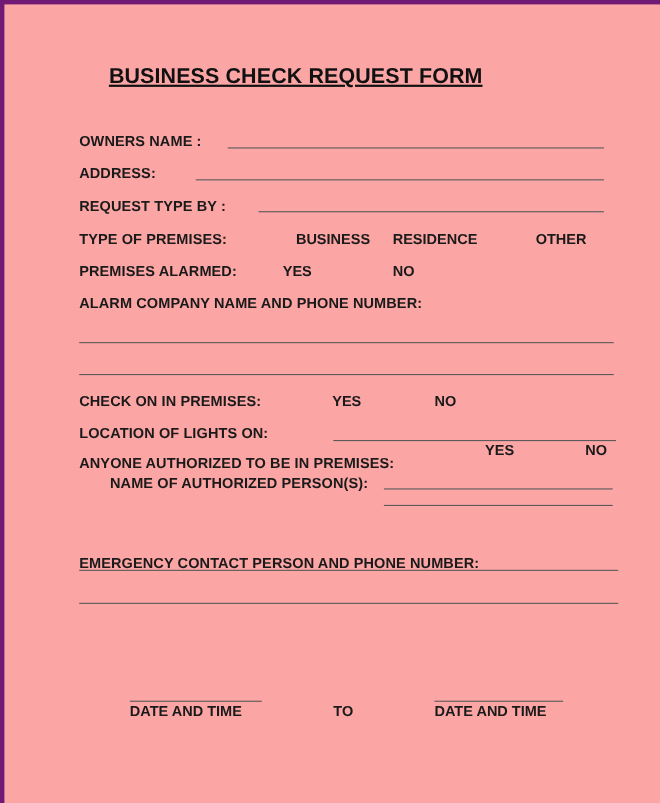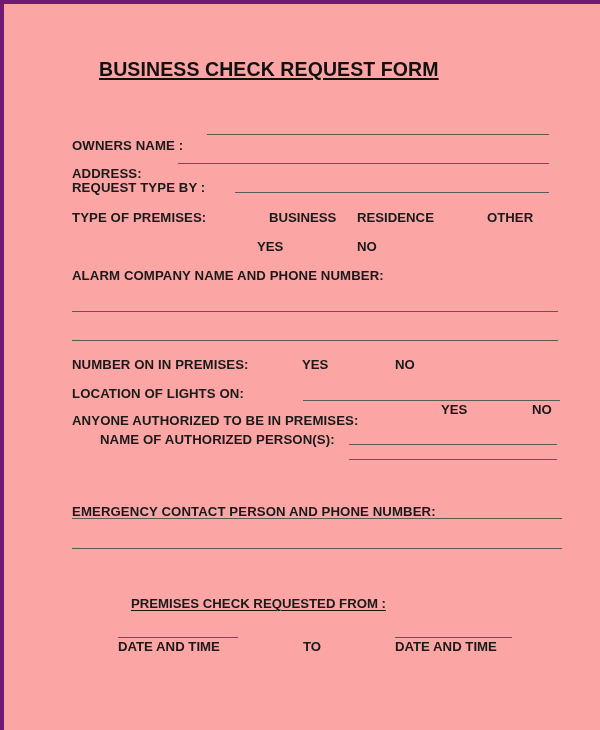--- a/index.html
+++ b/index.html
@@ -57,61 +57,61 @@
       color: #1a1a1a;
     }
   </style>
 </head>
 <body>
 
 <div class="page">
 
   <div class="abs title" style="left:95px; top:54px;">BUSINESS CHECK REQUEST FORM</div>
 
-  <div class="abs lbl" style="left:68px; top:134px;">OWNERS NAME :</div>
+  <div class="abs lbl" style="left:68px; top:117px;">OWNERS NAME :</div>
   <div class="rule" style="left:203px; top:130px; width:342px;"></div>
 
-  <div class="abs lbl" style="left:68px; top:146px;margin-top:16px;">ADDRESS:</div>
+  <div class="abs lbl" style="left:68px; top:146px;">ADDRESS:</div>
   <div class="rule" style="left:174px; top:159px; width:371px;"></div>
 
   <div class="abs lbl" style="left:68px; top:176px;">REQUEST TYPE BY :</div>
   <div class="rule" style="left:231px; top:188px; width:314px;"></div>
 
   <div class="abs lbl" style="left:68px; top:206px;">TYPE OF PREMISES:</div>
   <div class="abs opt" style="left:253px; top:206px;padding-left:12px;">BUSINESS</div>
   <div class="abs opt" style="left:353px; top:206px;">RESIDENCE</div>
   <div class="abs opt" style="left:483px; top:206px;">OTHER</div>
 
+  <div class="abs lbl" style="left:68px; top:235px;">PREMISES ALARMED:</div>
   <div class="abs opt" style="left:253px; top:235px;">YES</div>
   <div class="abs opt" style="left:353px; top:235px;">NO</div>
 
   <div class="abs lbl" style="left:68px; top:264px;">ALARM COMPANY NAME AND PHONE NUMBER:</div>
   <div class="rule" style="left:68px; top:307px; width:486px;"></div>
   <div class="rule" style="left:68px; top:336px; width:486px;"></div>
 
-  <div class="abs lbl" style="left:68px; top:353px;">NUMBER ON IN PREMISES:</div>
+  <div class="abs lbl" style="left:68px; top:353px;">CHECK ON IN PREMISES:</div>
   <div class="abs opt" style="left:298px; top:353px;">YES</div>
   <div class="abs opt" style="left:391px; top:353px;">NO</div>
 
   <div class="abs lbl" style="left:68px; top:382px;">LOCATION OF LIGHTS ON:</div>
   <div class="rule" style="left:299px; top:396px; width:257px;"></div>
 
   <div class="abs lbl" style="left:68px; top:398px;margin-top:11px;">ANYONE AUTHORIZED TO BE IN PREMISES:</div>
   <div class="abs opt" style="left:437px; top:398px;">YES</div>
   <div class="abs opt" style="left:528px; top:398px;">NO</div>
 
   <div class="abs lbl" style="left:68px; top:428px;padding-left:28px;">NAME OF AUTHORIZED PERSON(S):</div>
   <div class="rule" style="left:345px; top:440px; width:208px;"></div>
   <div class="rule" style="left:345px; top:455px; width:208px;"></div>
 
   <div class="abs lbl" style="left:68px; top:472px;margin-top:28px;">EMERGENCY CONTACT PERSON AND PHONE NUMBER:</div>
   <div class="rule" style="left:68px; top:514px; width:490px;"></div>
   <div class="rule" style="left:68px; top:544px; width:490px;"></div>
 
-  <div class="abs subhead" style="left:127px; top:592px;">PREMISES CHECK REQUESTED FROM :</div>
 
   <div class="rule" style="left:114px; top:633px; width:120px;"></div>
   <div class="abs opt" style="left:114px; top:635px;">DATE AND TIME</div>
 
   <div class="abs opt" style="left:299px; top:635px;">TO</div>
 
   <div class="rule" style="left:391px; top:633px; width:117px;"></div>
   <div class="abs opt" style="left:391px; top:635px;">DATE AND TIME</div>
 
 </div>

